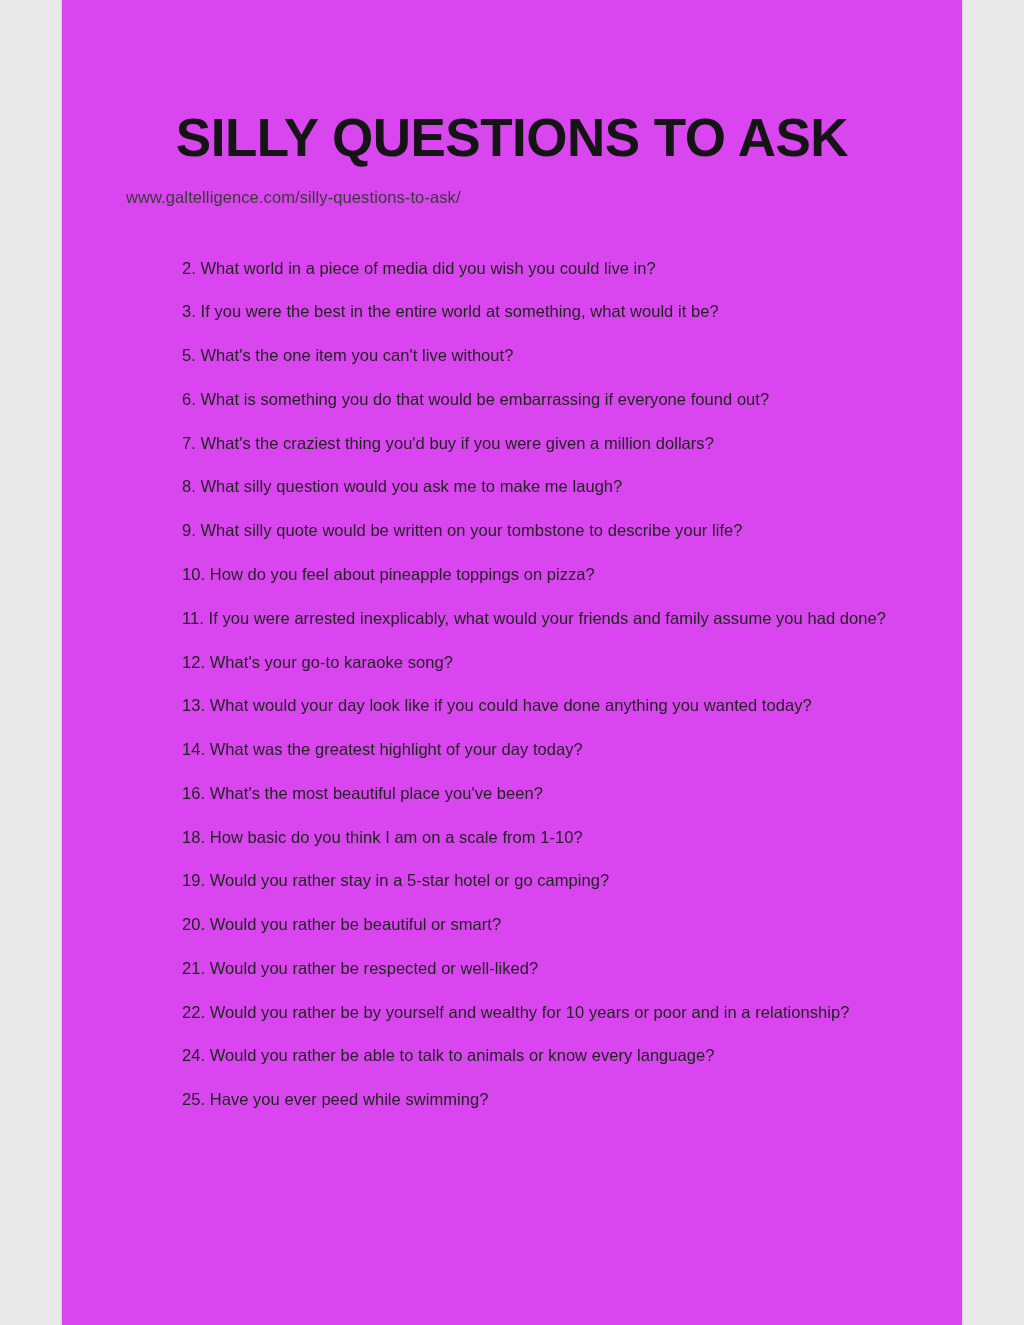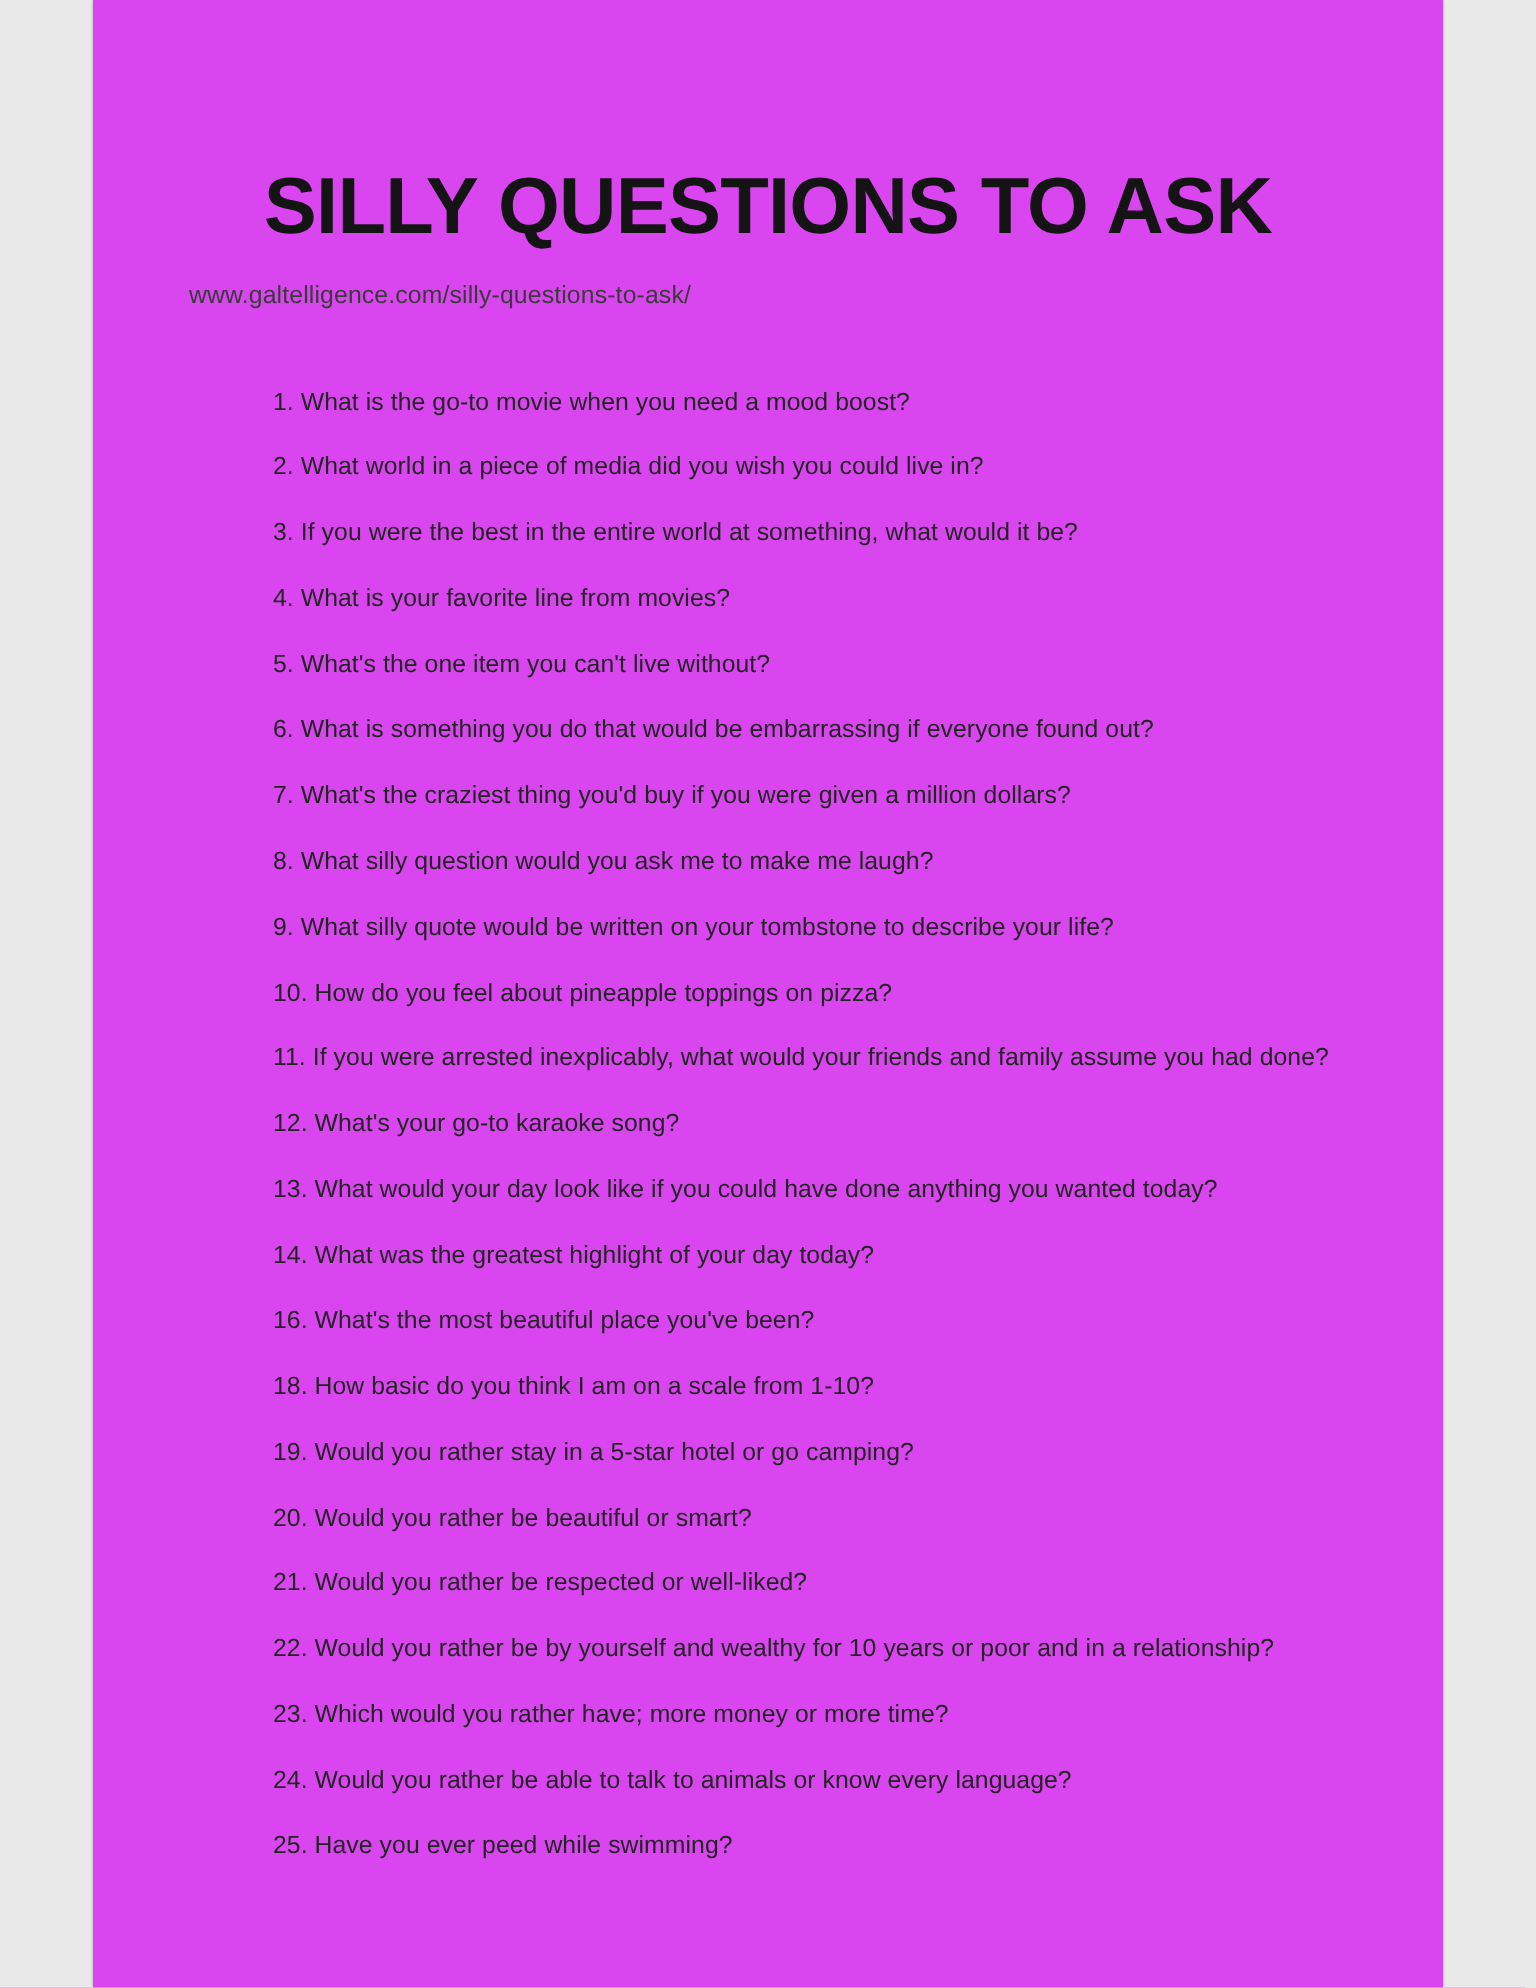--- a/index.html
+++ b/index.html
@@ -56,38 +56,35 @@
   }
 </style>
 </head>
 <body>
 
 <div class="page">
   <div class="page-inner">
     <h1 class="doc-title">SILLY QUESTIONS TO ASK</h1>
     <div class="doc-url">www.galtelligence.com/silly-questions-to-ask/</div>
     <ul class="question-list">
-        <li class="question-item">1. What is the go-to movie when you need a mood boost?</li>
         <li class="question-item">2. What world in a piece of media did you wish you could live in?</li>
         <li class="question-item">3. If you were the best in the entire world at something, what would it be?</li>
-        <li class="question-item">4. What is your favorite line from movies?</li>
         <li class="question-item">5. What's the one item you can't live without?</li>
         <li class="question-item">6. What is something you do that would be embarrassing if everyone found out?</li>
         <li class="question-item">7. What's the craziest thing you'd buy if you were given a million dollars?</li>
         <li class="question-item">8. What silly question would you ask me to make me laugh?</li>
         <li class="question-item">9. What silly quote would be written on your tombstone to describe your life?</li>
         <li class="question-item">10. How do you feel about pineapple toppings on pizza?</li>
         <li class="question-item">11. If you were arrested inexplicably, what would your friends and family assume you had done?</li>
         <li class="question-item">12. What's your go-to karaoke song?</li>
         <li class="question-item">13. What would your day look like if you could have done anything you wanted today?</li>
         <li class="question-item">14. What was the greatest highlight of your day today?</li>
         <li class="question-item">16. What's the most beautiful place you've been?</li>
         <li class="question-item">18. How basic do you think I am on a scale from 1-10?</li>
         <li class="question-item">19. Would you rather stay in a 5-star hotel or go camping?</li>
         <li class="question-item">20. Would you rather be beautiful or smart?</li>
         <li class="question-item">21. Would you rather be respected or well-liked?</li>
         <li class="question-item">22. Would you rather be by yourself and wealthy for 10 years or poor and in a relationship?</li>
-        <li class="question-item">23. Which would you rather have; more money or more time?</li>
         <li class="question-item">24. Would you rather be able to talk to animals or know every language?</li>
         <li class="question-item">25. Have you ever peed while swimming?</li>
       </ul>
   </div>
 </div>
 
 </body></html>

